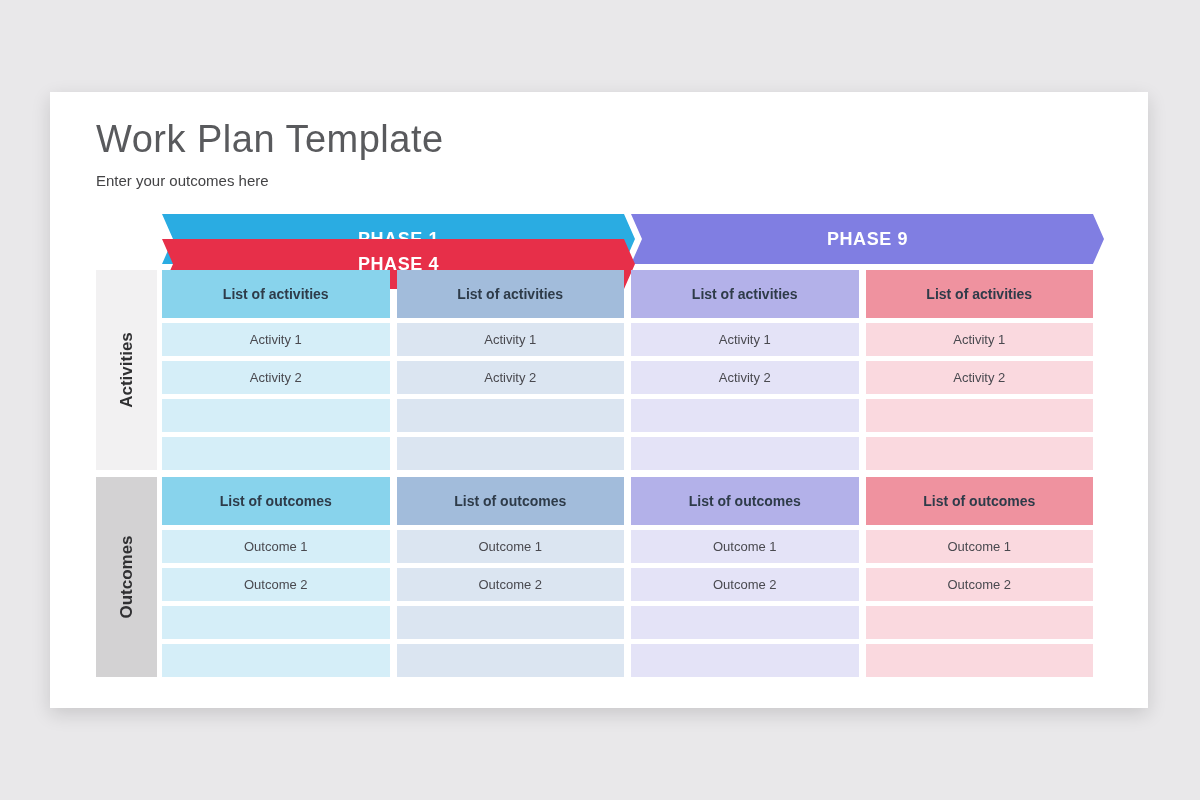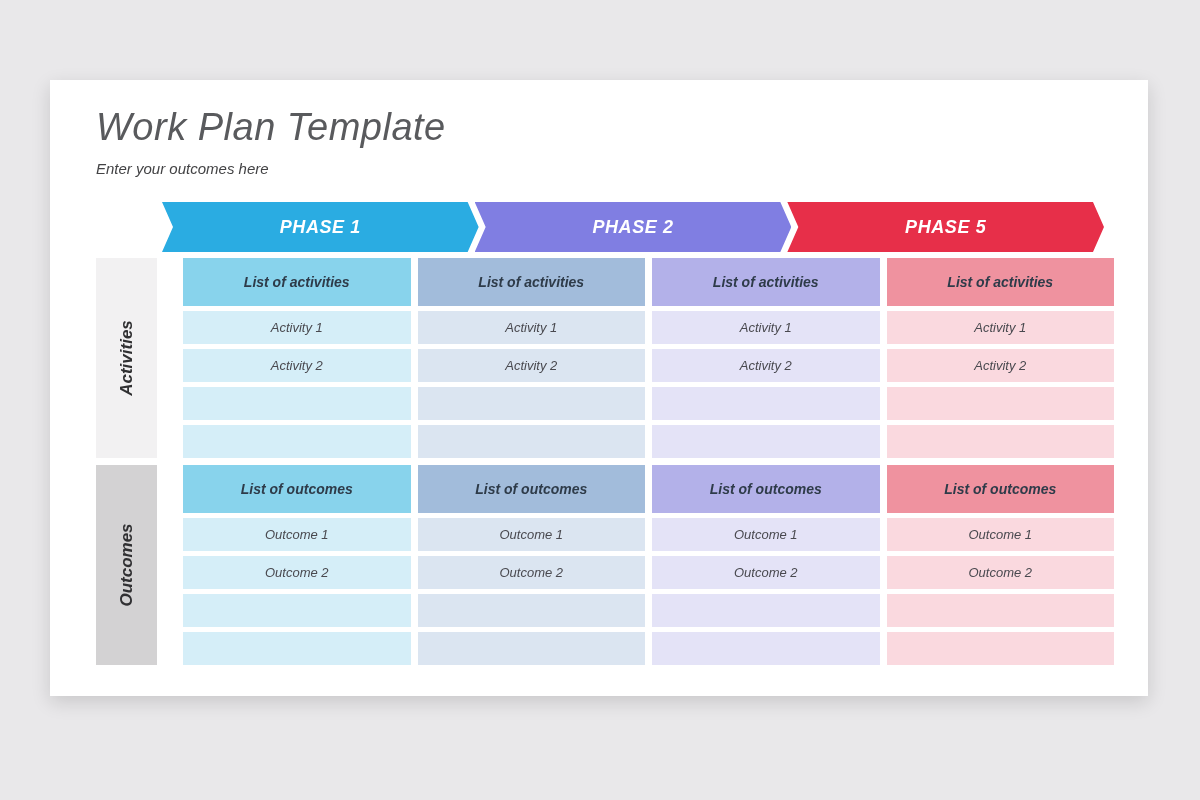--- a/index.html
+++ b/index.html
@@ -4,25 +4,24 @@
 <style>
   * { margin: 0; padding: 0; box-sizing: border-box; }
   html, body {
     width: 1200px; height: 800px;
     font-family: "Liberation Sans", sans-serif;
     background: #e9e8ea;
     overflow: hidden;
   }
   .card {
     position: absolute;
-    left: 50px; top: 80px;
+    left: 50px; top: 92px;
     width: 1098px; height: 616px;
     background: #ffffff;
     box-shadow: 0 6px 18px rgba(0,0,0,0.14);
-    font-style: italic;
   }
   .title {
     position: absolute;
     left: 46px; top: 26px;
     font-size: 38px;
     font-weight: 400;
     color: #595a5d;
     letter-spacing: 0.5px;
   }
   .subtitle {
@@ -30,21 +29,21 @@
     left: 46px; top: 80px;
     font-size: 15px;
     color: #434345;
   }
   
   .arrows {
     position: absolute;
     left: 112px; top: 122px;
     width: 931px; height: 50px;
     display: grid;
-    grid-template-columns: repeat(3, 1fr);
+    grid-template-columns: repeat(2, 1fr);
     column-gap: 7px;
   }
   .arrow-cell { position: relative; }
   .arrow {
     position: absolute;
     left: 0; top: 0;
     width: calc(100% + 11px);
     height: 50px;
     clip-path: polygon(0 0, calc(100% - 11px) 0, 100% 50%, calc(100% - 11px) 100%, 0 100%, 11px 50%);
     display: flex;
@@ -77,21 +76,20 @@
   .side-outcomes  { top: 385px; }
   
   .section-grid {
     position: absolute;
     left: 112px;
     width: 931px;
     display: grid;
     grid-template-columns: repeat(4, 1fr);
     grid-template-rows: 48px repeat(4, 33px);
     gap: 5px 7px;
-    margin-left: 21px;
   }
   .grid-activities { top: 178px; }
   .grid-outcomes  { top: 385px; }
   .cell {
     display: flex;
     align-items: center;
     justify-content: center;
     font-size: 13px;
     color: #49494f;
   }
@@ -109,26 +107,26 @@
   <p class="subtitle">Enter your outcomes here</p>
 
   <div class="arrows">
       <div class="arrow-cell">
         <div class="arrow" style="background: rgb(42, 172, 226);">
           <span>PHASE 1</span>
         </div>
       </div>
       <div class="arrow-cell">
         <div class="arrow" style="background: rgb(128, 126, 226);">
-          <span>PHASE 2</span>
+          <span>PHASE 9</span>
         </div>
       </div>
       <div class="arrow-cell">
         <div class="arrow" style="background: rgb(231, 47, 73);">
-          <span>PHASE 5</span>
+          <span>PHASE 4</span>
         </div>
       </div>
     </div>
 
   <div class="side-label side-activities" style="background: rgb(242, 241, 242);">
     <span>Activities</span>
   </div>
   <div class="side-label side-outcomes" style="background: rgb(211, 210, 211);">
     <span>Outcomes</span>
   </div>

